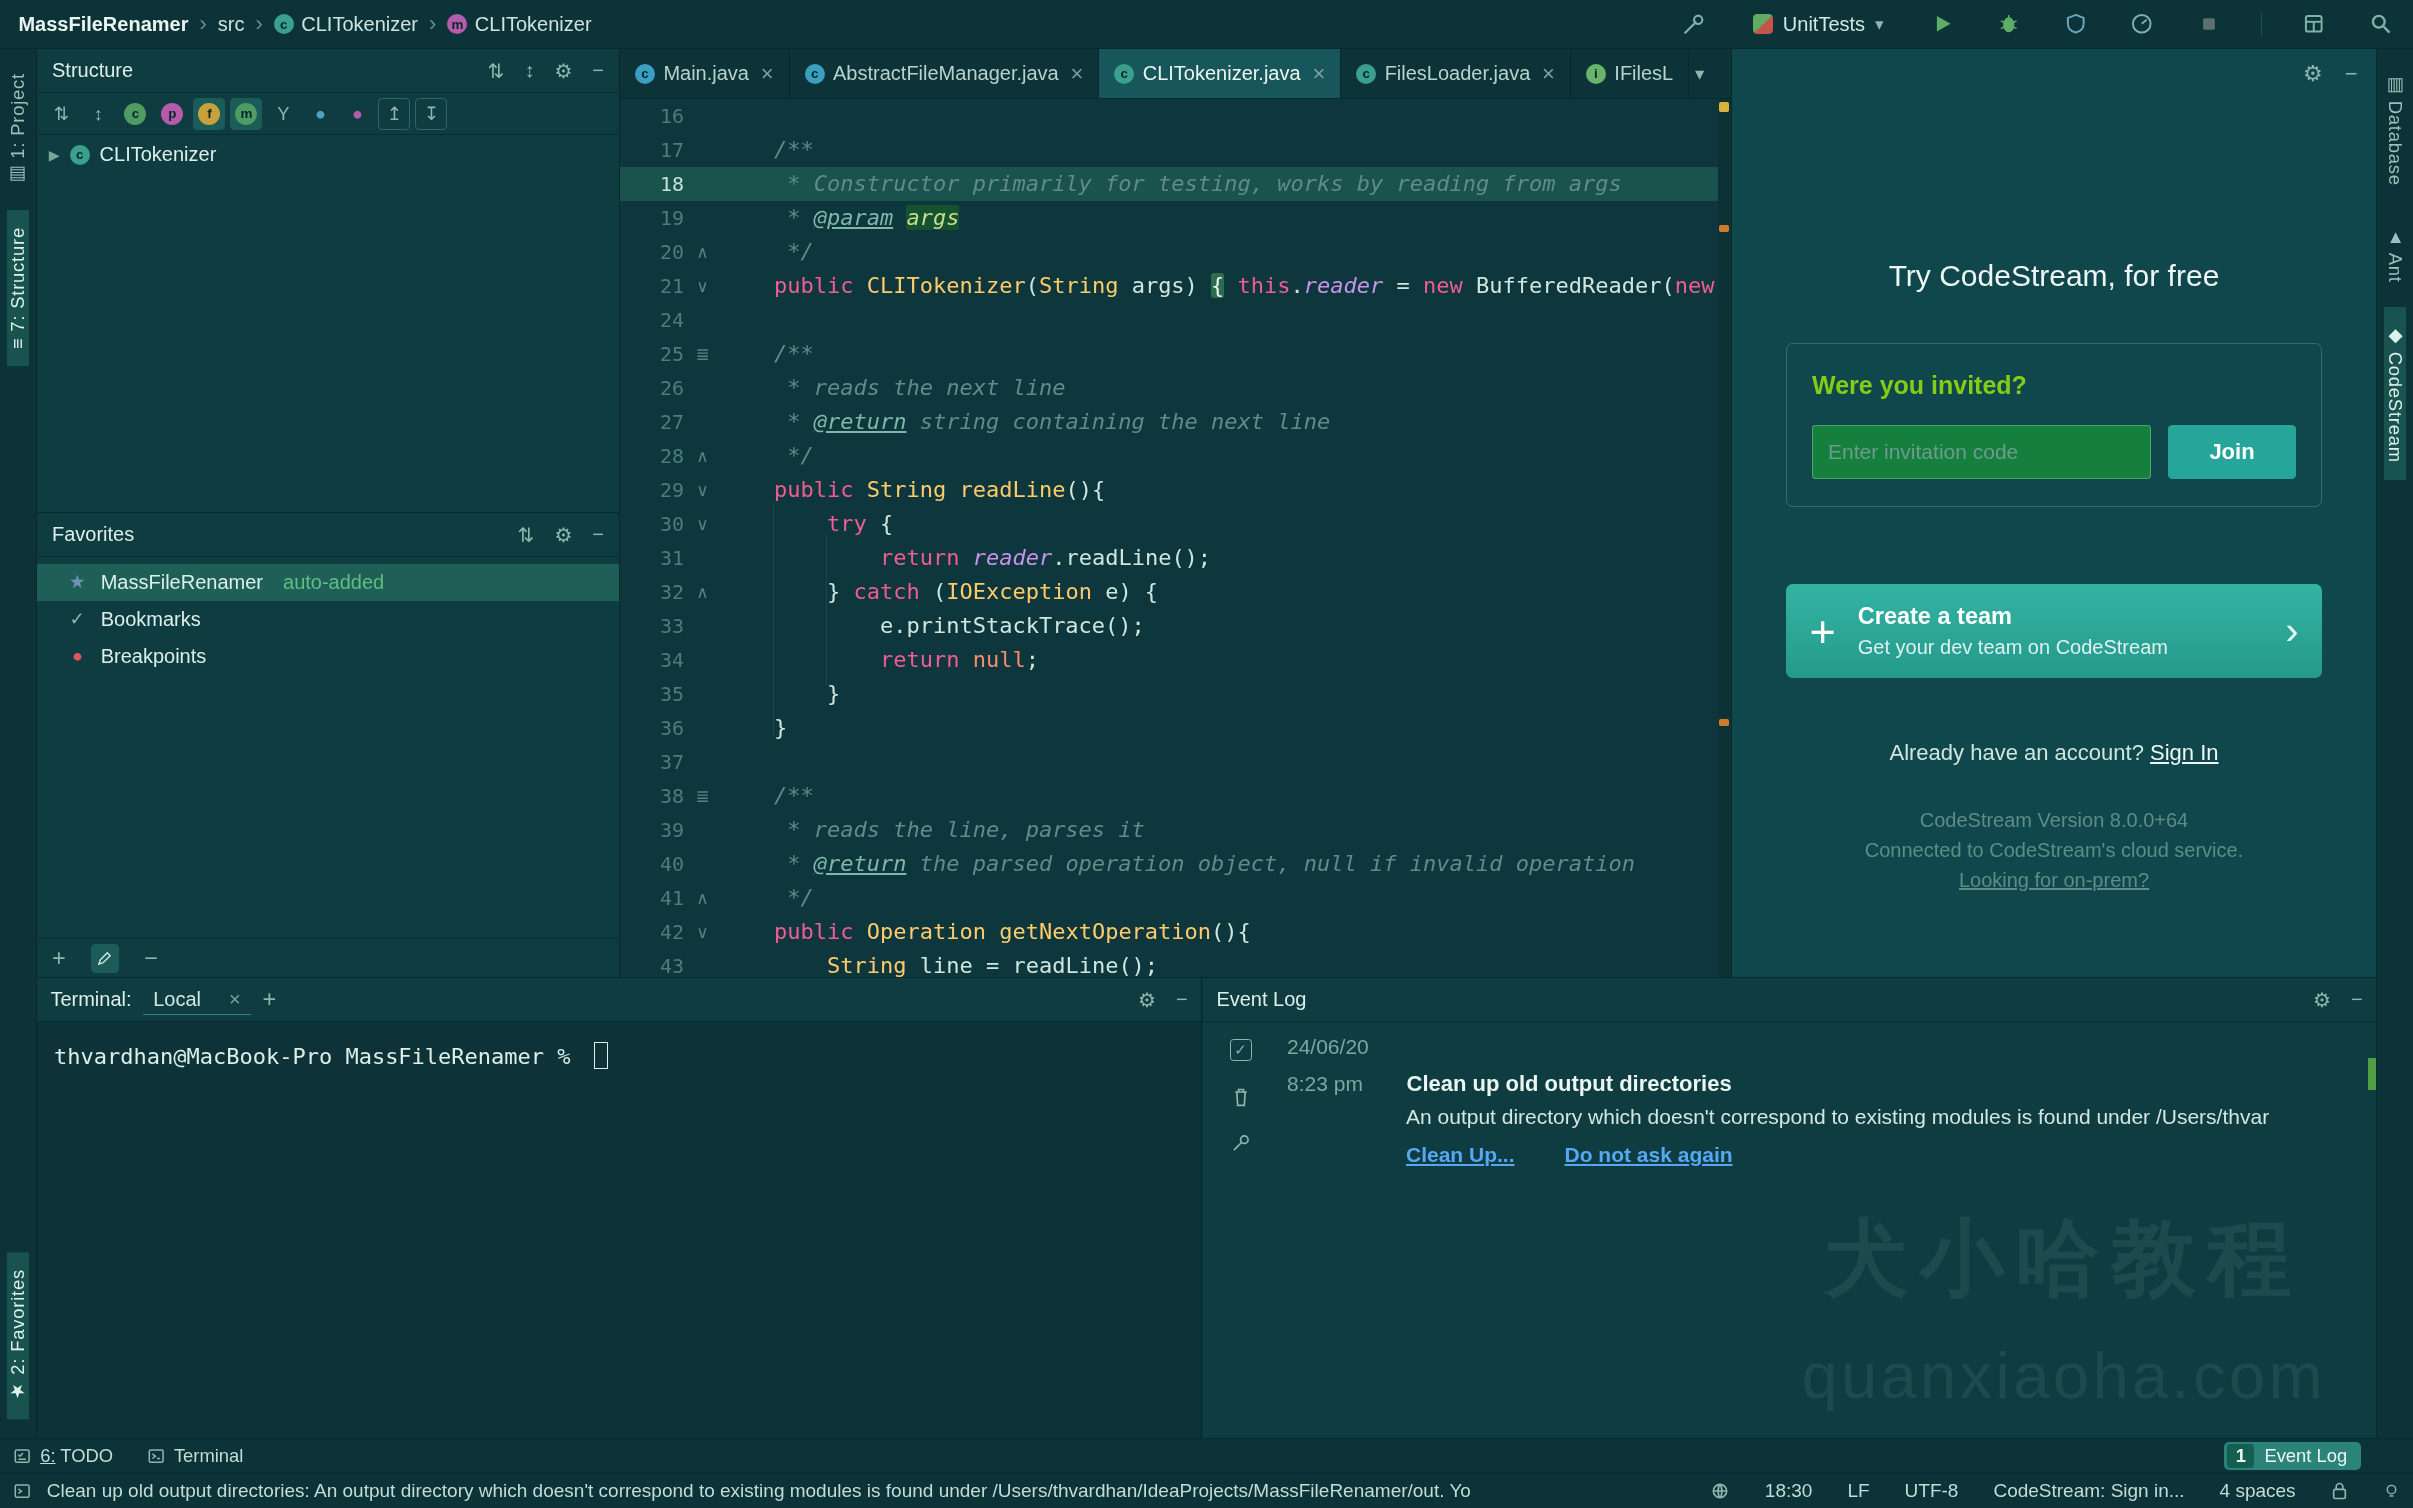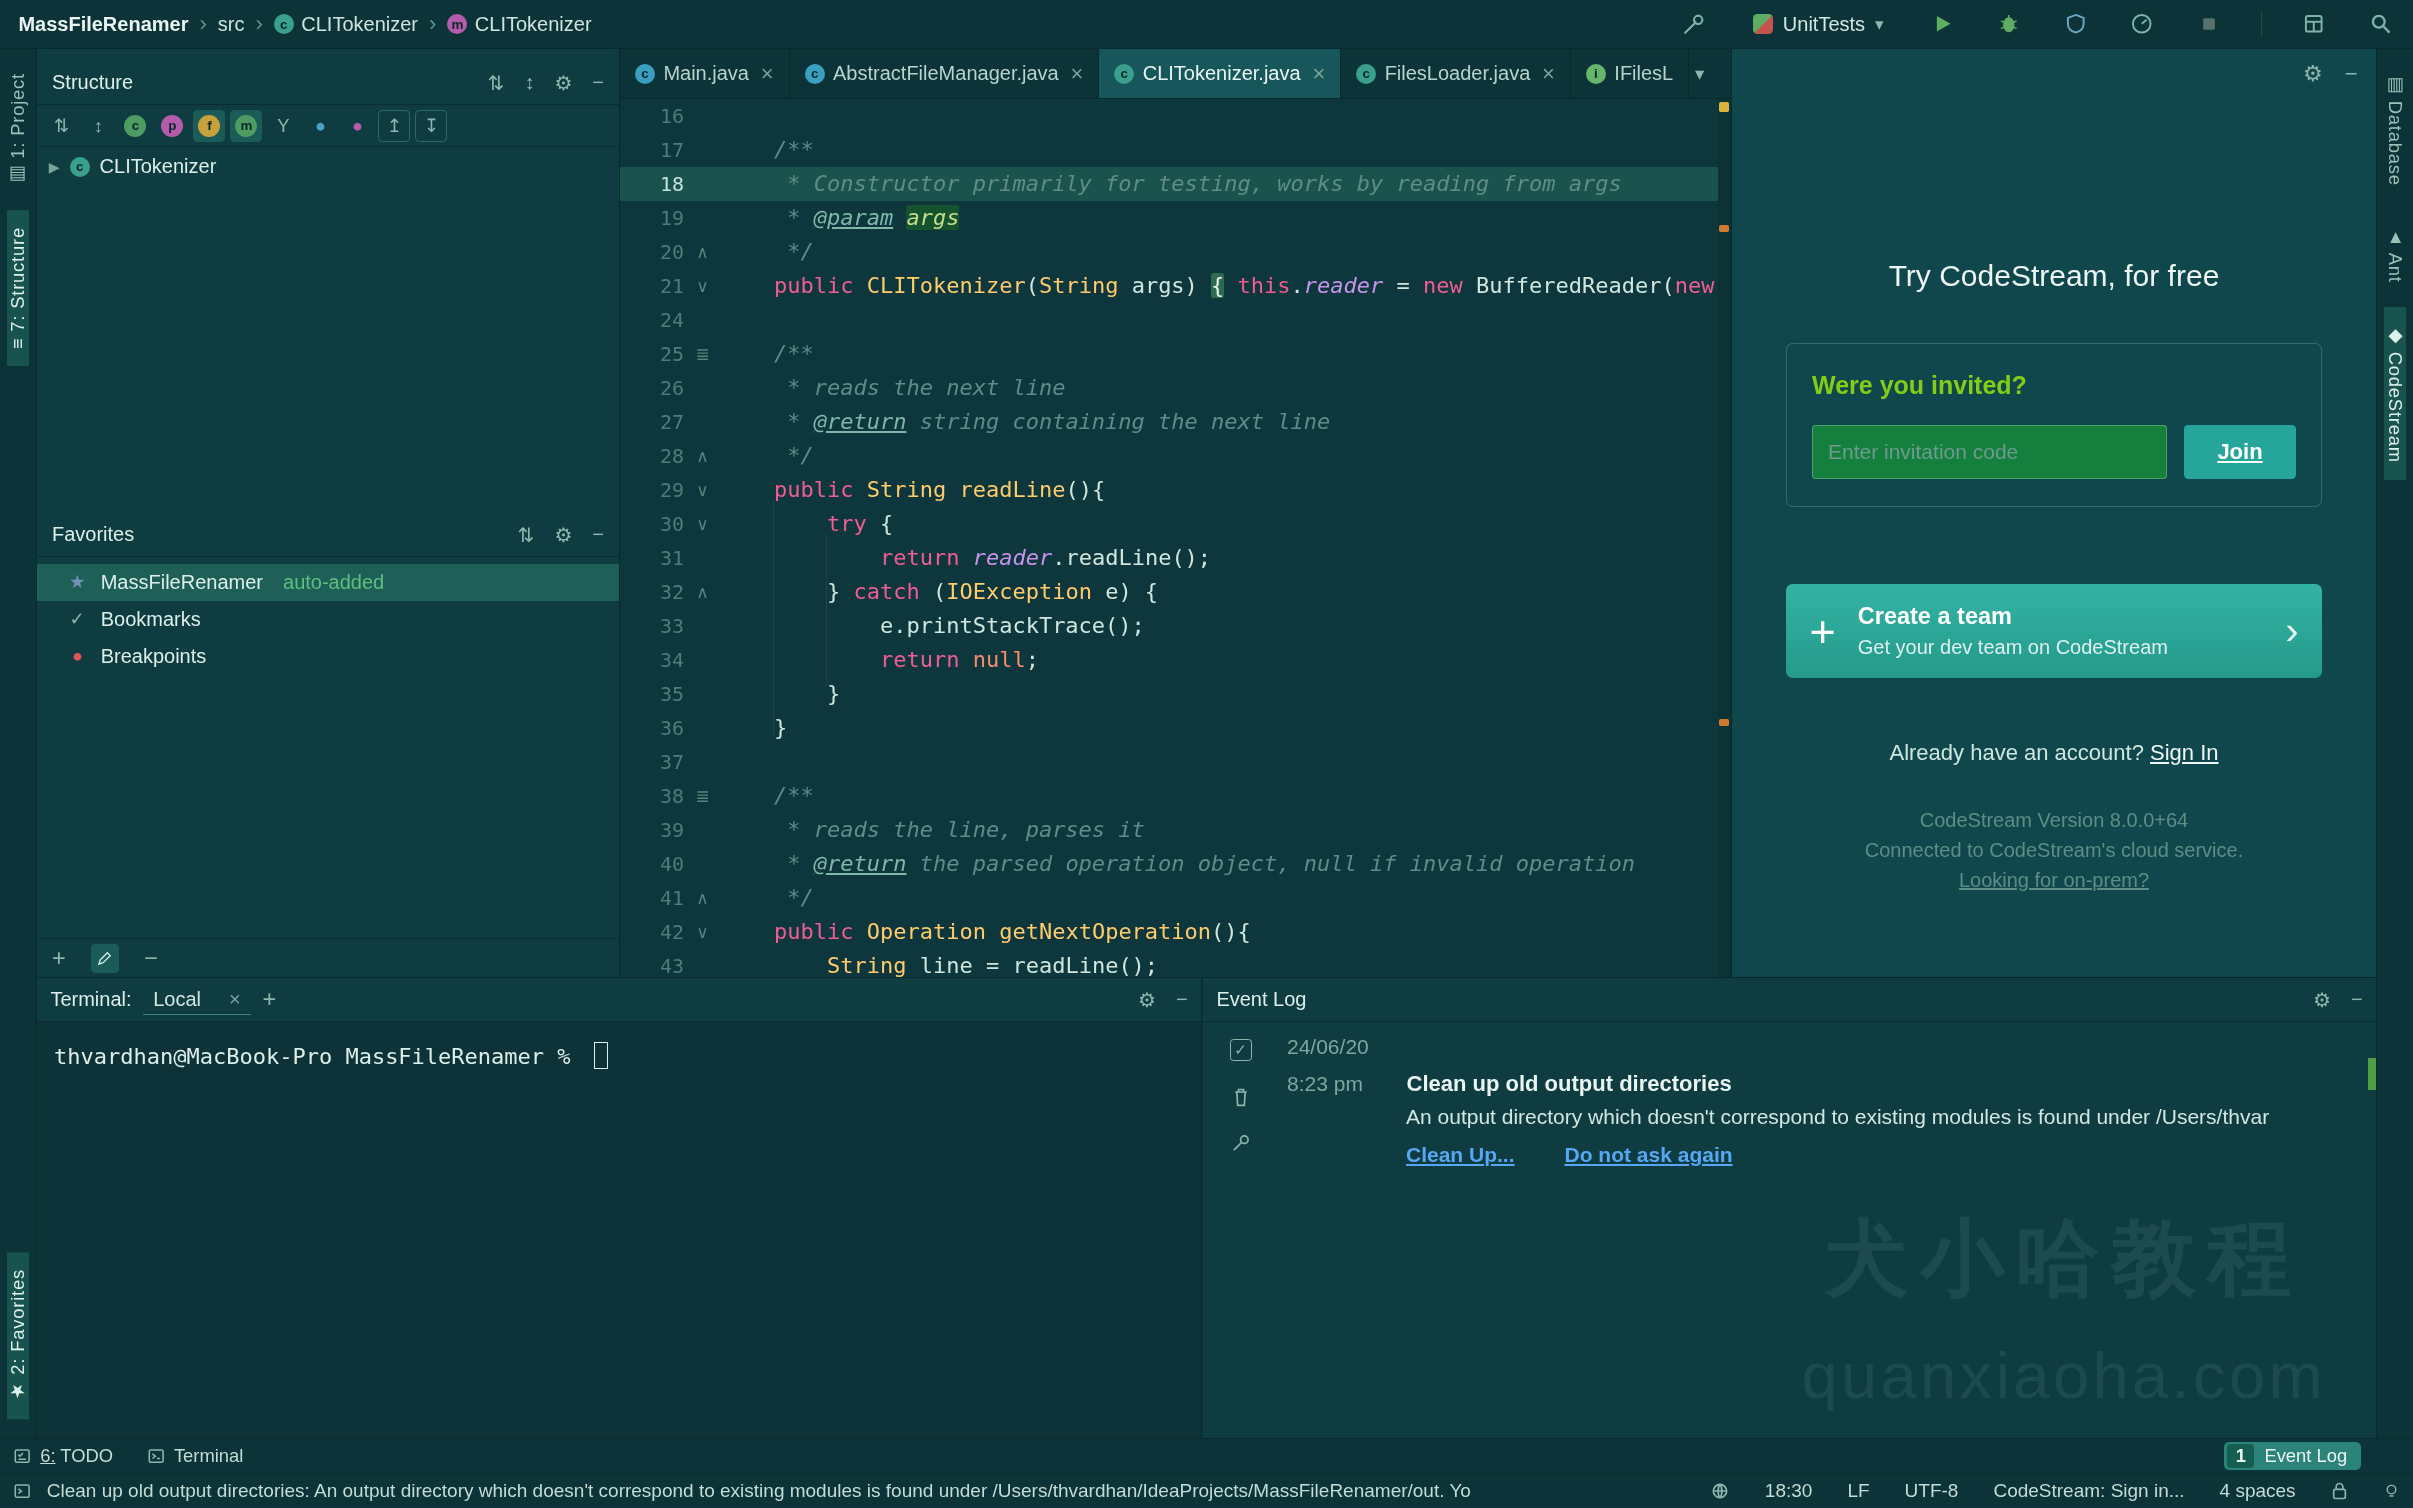--- a/index.html
+++ b/index.html
@@ -40,21 +40,21 @@
   .strip-bottom{position:absolute;bottom:11.7px;left:0;right:0;}
 
   
   #left-panels{position:absolute;left:37px;top:49px;width:583px;height:929px;background:var(--bg2);
     border-right:1.7px solid var(--bg0);}
   .ph{height:44px;display:flex;align-items:center;gap:8.4px;padding:0 15px;font-size:20px;
     background:var(--bg2);border-bottom:0.8px solid #0a2d30;}
   .ph-title{color:#dcefe9;}
   .ph-actions{margin-left:auto;display:flex;gap:20px;color:var(--dim);font-size:20px;align-items:center;}
   .ph-actions span{cursor:default;}
-  #structure-panel{position:absolute;top:12px;left:0;right:0;height:464px;border-bottom:1.7px solid var(--bg0);}
+  #structure-panel{position:absolute;top:0;left:0;right:0;height:464px;border-bottom:1.7px solid var(--bg0);}
   #structure-toolbar{height:42px;display:flex;align-items:center;gap:5px;padding:0 8.4px;border-bottom:0.8px solid #0a2d30;}
   .tool-ic{min-width:32px;height:32px;display:flex;align-items:center;justify-content:center;
     color:var(--dim);font-size:18.4px;border-radius:4.2px;}
   .tool-ic.boxed{background:#1b5b58;}
   .tool-ic.outlined{border:0.8px solid #2a6a64;}
   .tree-row{display:flex;align-items:center;gap:10px;height:39px;padding:0 11.7px;font-size:20px;color:#dcefe9;}
   .tree-chev{color:#7ba39b;font-size:14.2px;}
   #favorites-panel{position:absolute;top:464px;left:0;right:0;bottom:0;}
   .fav-row{display:flex;align-items:center;gap:11.7px;height:37px;padding:0 0 0 28.5px;font-size:20px;color:#dcefe9;}
   .fav-row.selected{background:var(--sel);}
@@ -96,22 +96,22 @@
     border-left:1.7px solid var(--bg0);}
   #cs-actions{position:absolute;top:11.7px;right:18.4px;display:flex;gap:22px;color:var(--dim);font-size:22px;}
   #cs-content{position:absolute;top:210px;left:0;right:0;display:flex;flex-direction:column;align-items:center;}
   #cs-title{font-size:30px;color:#eef7f4;font-weight:400;}
   #cs-card{margin-top:50px;width:536px;border:0.8px solid rgba(255,255,255,0.18);border-radius:6.7px;padding:27px 25px;}
   #cs-invite-h{font-size:25px;font-weight:bold;color:#84cc16;}
   .cs-row{display:flex;gap:17px;margin-top:25px;}
   #cs-input{flex:1;height:54px;background:#15803d;border:0.8px solid rgba(255,255,255,0.25);
     border-radius:3.4px;color:#cfe6df;font-size:21px;padding:0 15px;font-family:"Liberation Sans",sans-serif;}
   #cs-input::placeholder{color:#6f9a90;}
-  #cs-join{width:112px;height:54px;background:var(--accent);border:none;border-radius:4.2px;color:#fff;
-    font-size:22px;font-weight:bold;font-family:"Liberation Sans",sans-serif;text-decoration:underline;}
+  #cs-join{width:128px;height:54px;background:var(--accent);border:none;border-radius:4.2px;color:#fff;
+    font-size:22px;font-weight:bold;font-family:"Liberation Sans",sans-serif;}
   #cs-banner{margin-top:77px;width:536px;height:94px;border-radius:6.7px;
     background:linear-gradient(180deg,#33b3a4,#259a8b);display:flex;align-items:center;
     padding:0 23.5px;gap:22px;color:#fff;}
   #cs-banner .plus{font-size:45px;font-weight:300;line-height:1;}
   #cs-banner .bt{font-size:23.5px;font-weight:bold;}
   #cs-banner .bs{font-size:20px;color:rgba(255,255,255,0.85);margin-top:6.7px;}
   #cs-banner .chev{margin-left:auto;font-size:39px;color:#eafaf6;}
   #cs-signin{margin-top:62px;font-size:22px;color:#cfe6df;}
   #cs-signin a{color:#eef7f4;text-decoration:underline;}
   #cs-meta{margin-top:39px;text-align:center;font-size:20px;color:var(--faint);line-height:1.5;}

